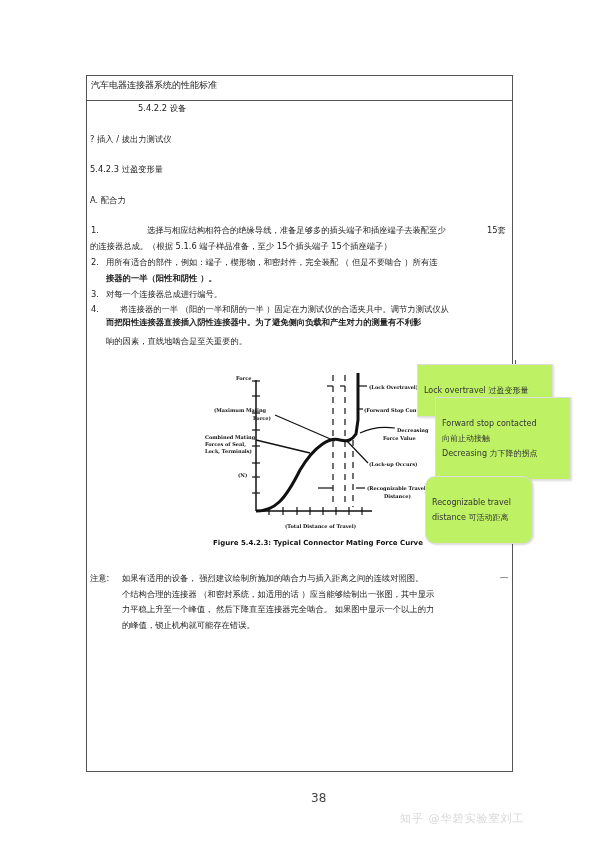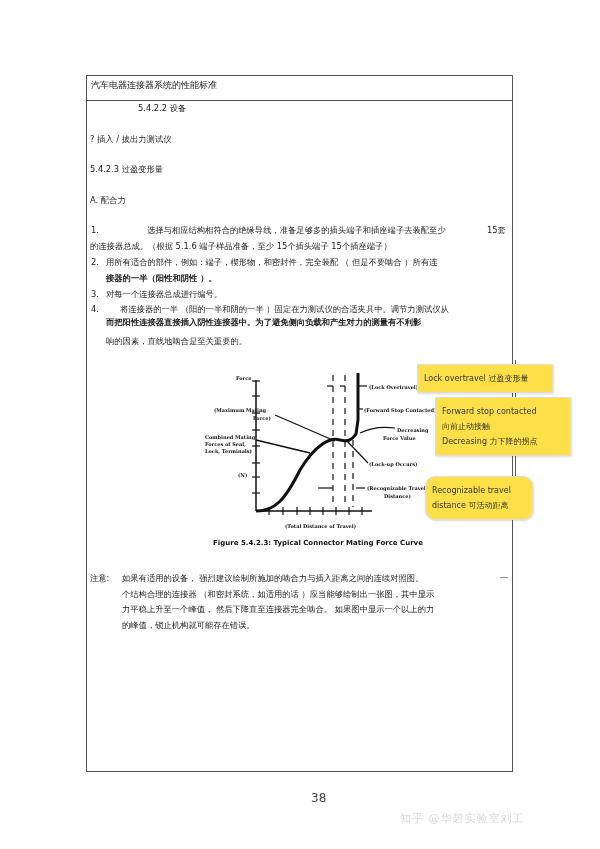--- a/index.html
+++ b/index.html
@@ -4,23 +4,23 @@
 <style>
   html, body { margin:0; padding:0; }
   body { width:600px; height:849px; background:#ffffff; position:relative; overflow:hidden;
          font-family:"DejaVu Sans", "Liberation Sans", sans-serif; color:#222; }
   .frame { position:absolute; left:86px; top:75px; width:427px; height:697px;
            border:1px solid #555; box-sizing:border-box; }
   .hdr { position:absolute; left:0; top:0; right:0; height:25px; border-bottom:1px solid #555;
          font-size:9px; padding:3px 0 0 4px; box-sizing:border-box; }
   .t { position:absolute; font-size:8.3px; line-height:12px; white-space:nowrap; color:#222; }
   .chart { position:absolute; left:140px; top:287px; }
-  .callout { position:absolute; background:#fde047; border:1px solid #ddd;
+  .callout { position:absolute; background:#bef264; border:1px solid #ddd;
              box-shadow:1px 1px 2px rgba(0,0,0,0.15); font-size:8px; color:#333;
-             font-family:"DejaVu Sans", sans-serif; padding:6px 6px; line-height:15px; white-space:nowrap; }
+             font-family:"DejaVu Sans", sans-serif; padding:18px 6px; line-height:15px; white-space:nowrap; }
   .pagenum { position:absolute; left:311px; top:791px; font-size:12px; color:#444; }
   .watermark { position:absolute; left:400px; top:811px; font-size:11px; color:#d8d8d8;
                letter-spacing:1px; white-space:nowrap; }
 </style>
 </head>
 <body>
 
 <div class="frame">
   <div class="hdr">汽车电器连接器系统的性能标准</div>
 </div>

